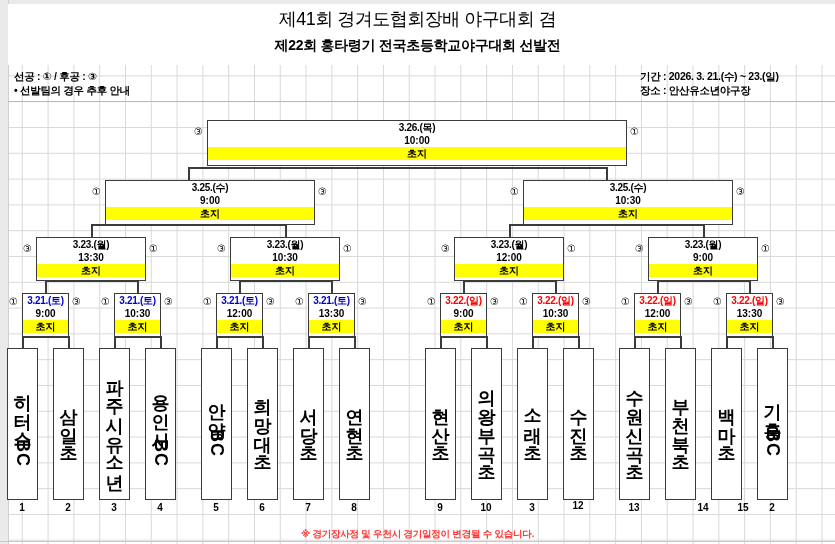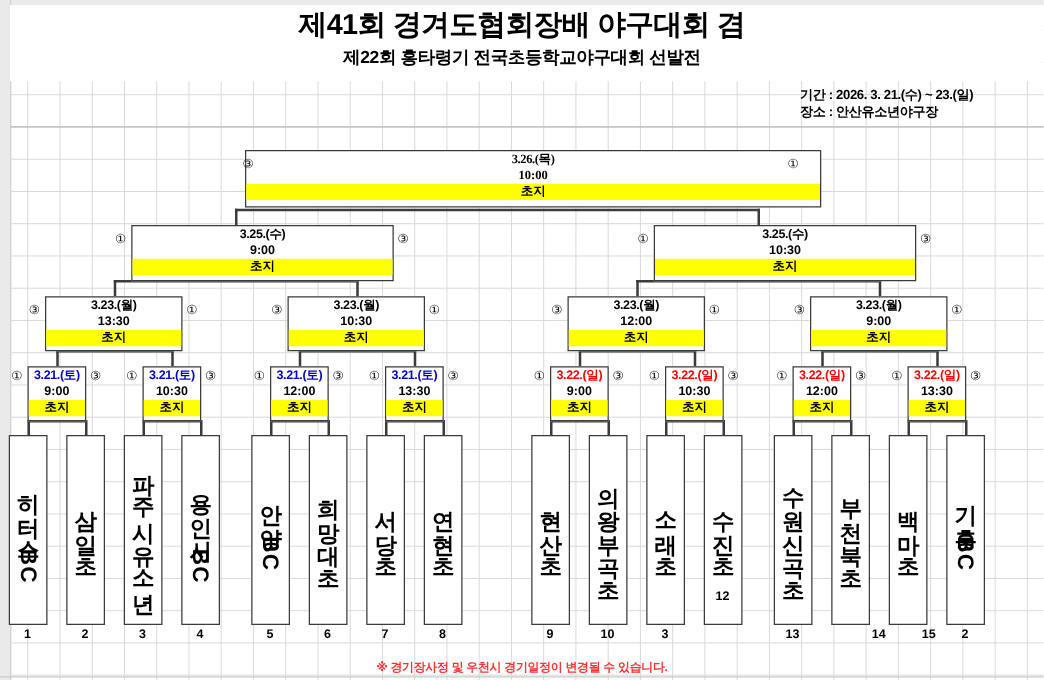--- a/index.html
+++ b/index.html
@@ -19,21 +19,21 @@
       linear-gradient(to bottom, #d8d8d8 1px, transparent 1px);
     background-size:25.8px 25.8px;
     background-position:-4px -2px;
   }
   #sheetband{position:absolute;left:0;top:0;width:8px;height:544px;background:#eaeaea;border-right:1px solid #cfcfcf;}
   #topband{position:absolute;left:0;top:0;width:835px;height:4px;background:#eaeaea;}
 
   
   #headcard{position:absolute;left:8px;top:4px;width:827px;height:61px;background:#fff;}
   #titlewrap{position:absolute;left:0;top:4px;width:835px;text-align:center;}
-  .title1{font-size:23px;font-weight:bold;letter-spacing:-0.5px;line-height:30px;}
+  .title1{font-size:18px;font-weight:normal;letter-spacing:-0.5px;line-height:30px;}
   .title2{font-size:14px;font-weight:bold;letter-spacing:-0.3px;line-height:22px;}
 
   .meta{position:absolute;font-size:10.5px;font-weight:bold;line-height:14px;letter-spacing:-0.3px;}
   #meta-left{left:14px;top:69px;}
   #meta-right{left:640px;top:69px;}
   #headrule{position:absolute;left:8px;top:101px;width:827px;height:1px;background:#b9b9b9;}
 
   
   .match{position:absolute;background:#fff;border:1.6px solid #3b3b3b;box-sizing:border-box;}
   .m-date{font-size:10px;font-weight:bold;text-align:center;line-height:13px;letter-spacing:-0.3px;}
@@ -73,20 +73,24 @@
   <div id="grid"></div>
   <div id="topband"></div>
   <div id="sheetband"></div>
   <div id="headcard"></div>
 
   <div id="titlewrap">
     <div class="title1">제41회 경겨도협회장배 야구대회 겸</div>
     <div class="title2">제22회 홍타령기 전국초등학교야구대회 선발전</div>
   </div>
 
+  <div class="meta" id="meta-left">
+    <div>선공 : ① / 후공 : ③</div>
+    <div>• 선발팀의 경우 추후 안내</div>
+  </div>
   <div class="meta" id="meta-right">
     <div>기간 : 2026. 3. 21.(수) ~ 23.(일)</div>
     <div>장소 : 안산유소년야구장</div>
   </div>
   <div id="headrule"></div>
 
   <div id="lines">
 
     <div class="ln lnv" style="left:22px;  top:336px; height:12px;"></div>
     <div class="ln lnv" style="left:68px;  top:336px; height:12px;"></div>
@@ -142,21 +146,21 @@
 
     <div class="ln lnv" style="left:509px; top:224px; height:13px;"></div>
     <div class="ln lnv" style="left:703px; top:224px; height:13px;"></div>
     <div class="ln lnh" style="left:509px; top:224px; width:196px;"></div>
 
     <div class="ln lnv" style="left:188px; top:167px; height:13px;"></div>
     <div class="ln lnv" style="left:606px; top:167px; height:13px;"></div>
     <div class="ln lnh" style="left:188px; top:167px; width:420px;"></div>
   </div>
 
-  <div class="match" style="left:196px;top:120px;width:461px;height:46px;font-family:Liberation Serif, serif;">
+  <div class="match" style="left:207px;top:120px;width:420px;height:46px;">
     <div class="m-date d-black">3.26.(목)</div>
     <div class="m-time">10:00</div>
     <div class="m-field">초지</div>
   </div>
   <div class="seed" style="left:194px;top:126px;">③</div>
   <div class="seed" style="left:630px;top:126px;">①</div>
 
   <div class="match" style="left:105px;top:180px;width:210px;height:45px;">
     <div class="m-date d-black">3.25.(수)</div>
     <div class="m-time">9:00</div>
@@ -320,21 +324,21 @@
   <div class="tnum" style="left:469px;top:502px;">10</div>
 
   <div class="team" style="left:517px;top:348px;width:31px;height:152px;">
     <span>소래초</span>
     </div>
   <div class="tnum" style="left:515px;top:502px;">3</div>
 
   <div class="team" style="left:563px;top:348px;width:31px;height:152px;">
     <span>수진초</span>
     </div>
-  <div class="tnum" style="left:561px;top:472px;">12</div>
+  <div class="tnum" style="left:561px;top:500px;">12</div>
 
   <div class="team" style="left:619px;top:348px;width:31px;height:152px;">
     <span>수원신곡초</span>
     </div>
   <div class="tnum" style="left:617px;top:502px;">13</div>
 
   <div class="team" style="left:665px;top:348px;width:31px;height:152px;">
     <span>부천북초</span>
     </div>
   <div class="tnum" style="left:686px;top:502px;">14</div>

